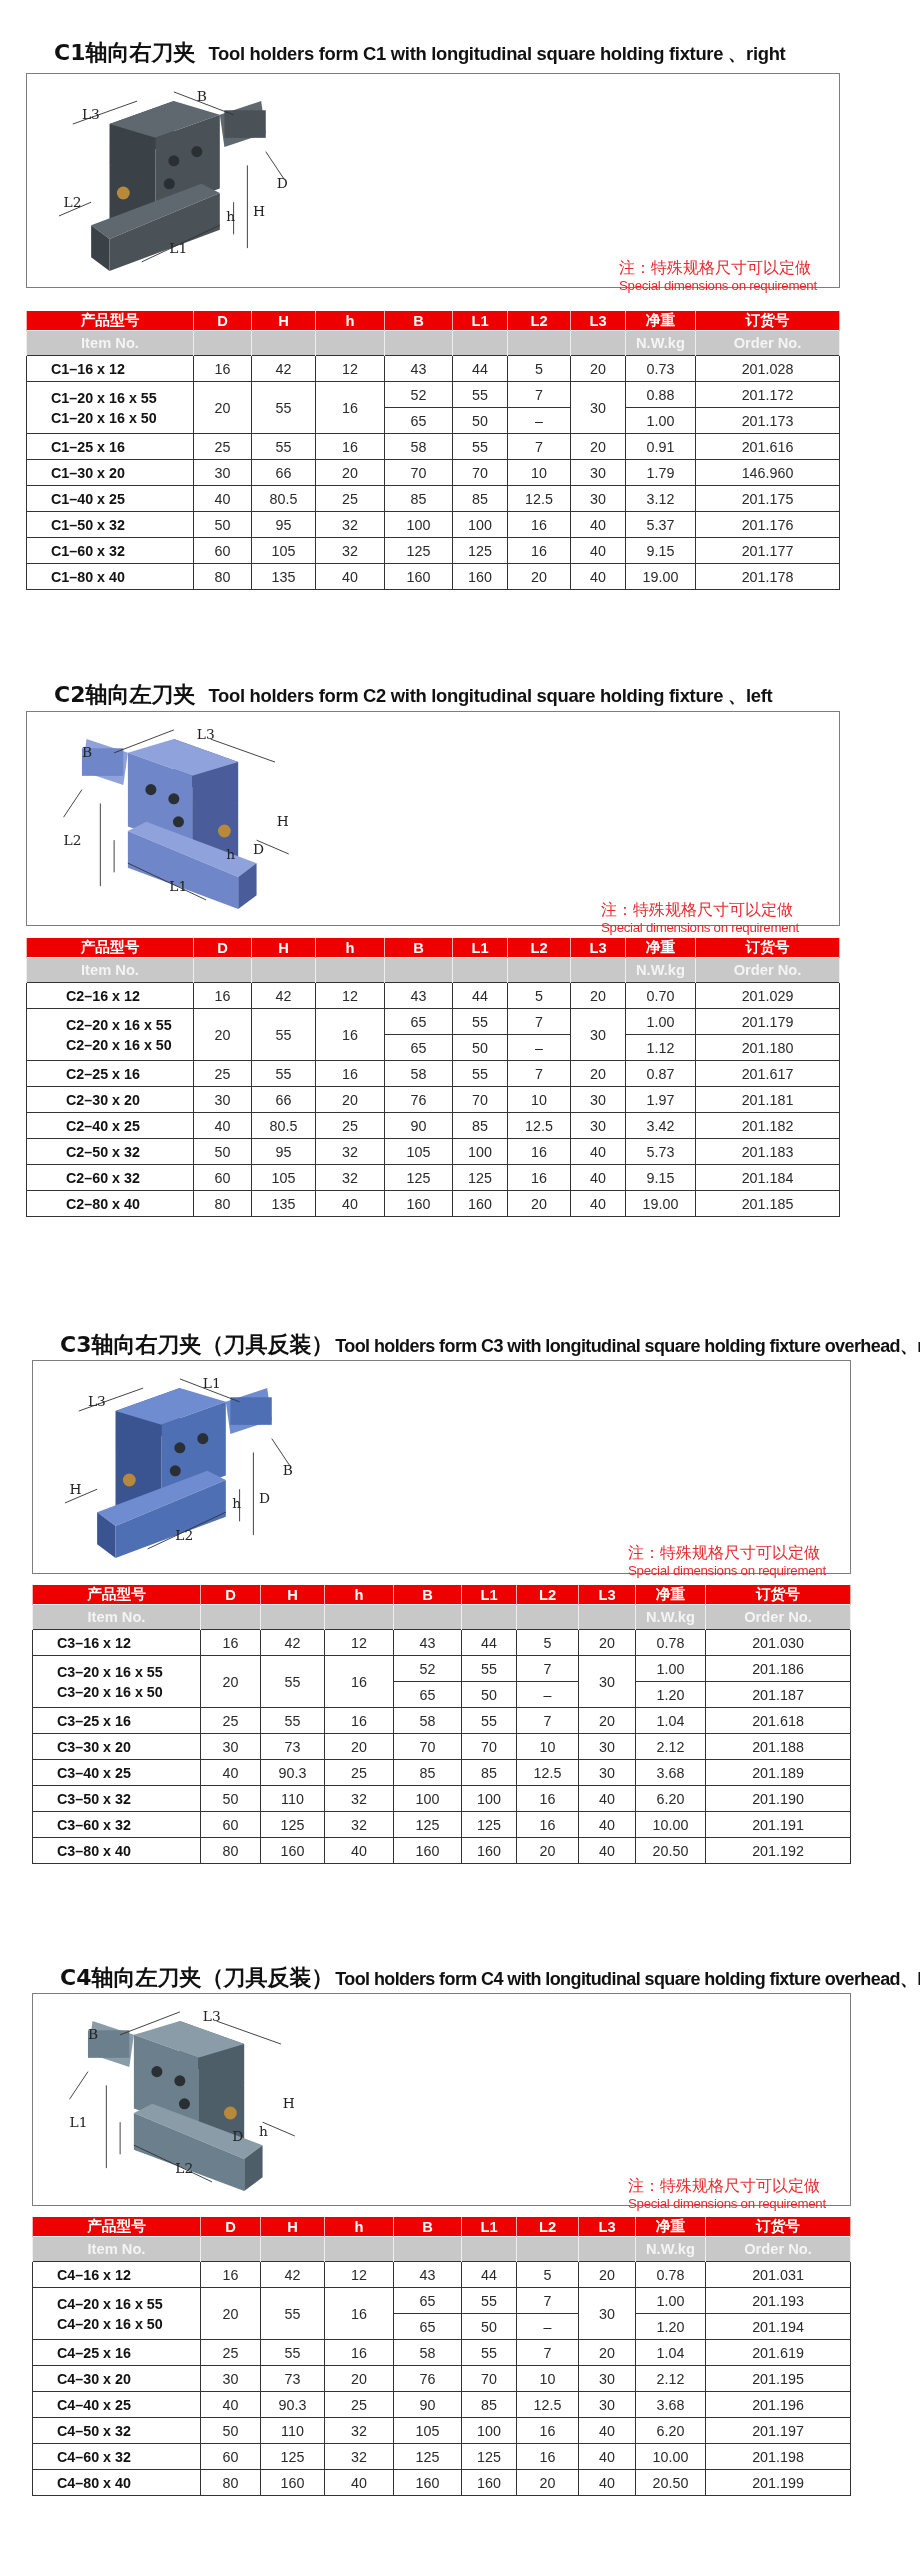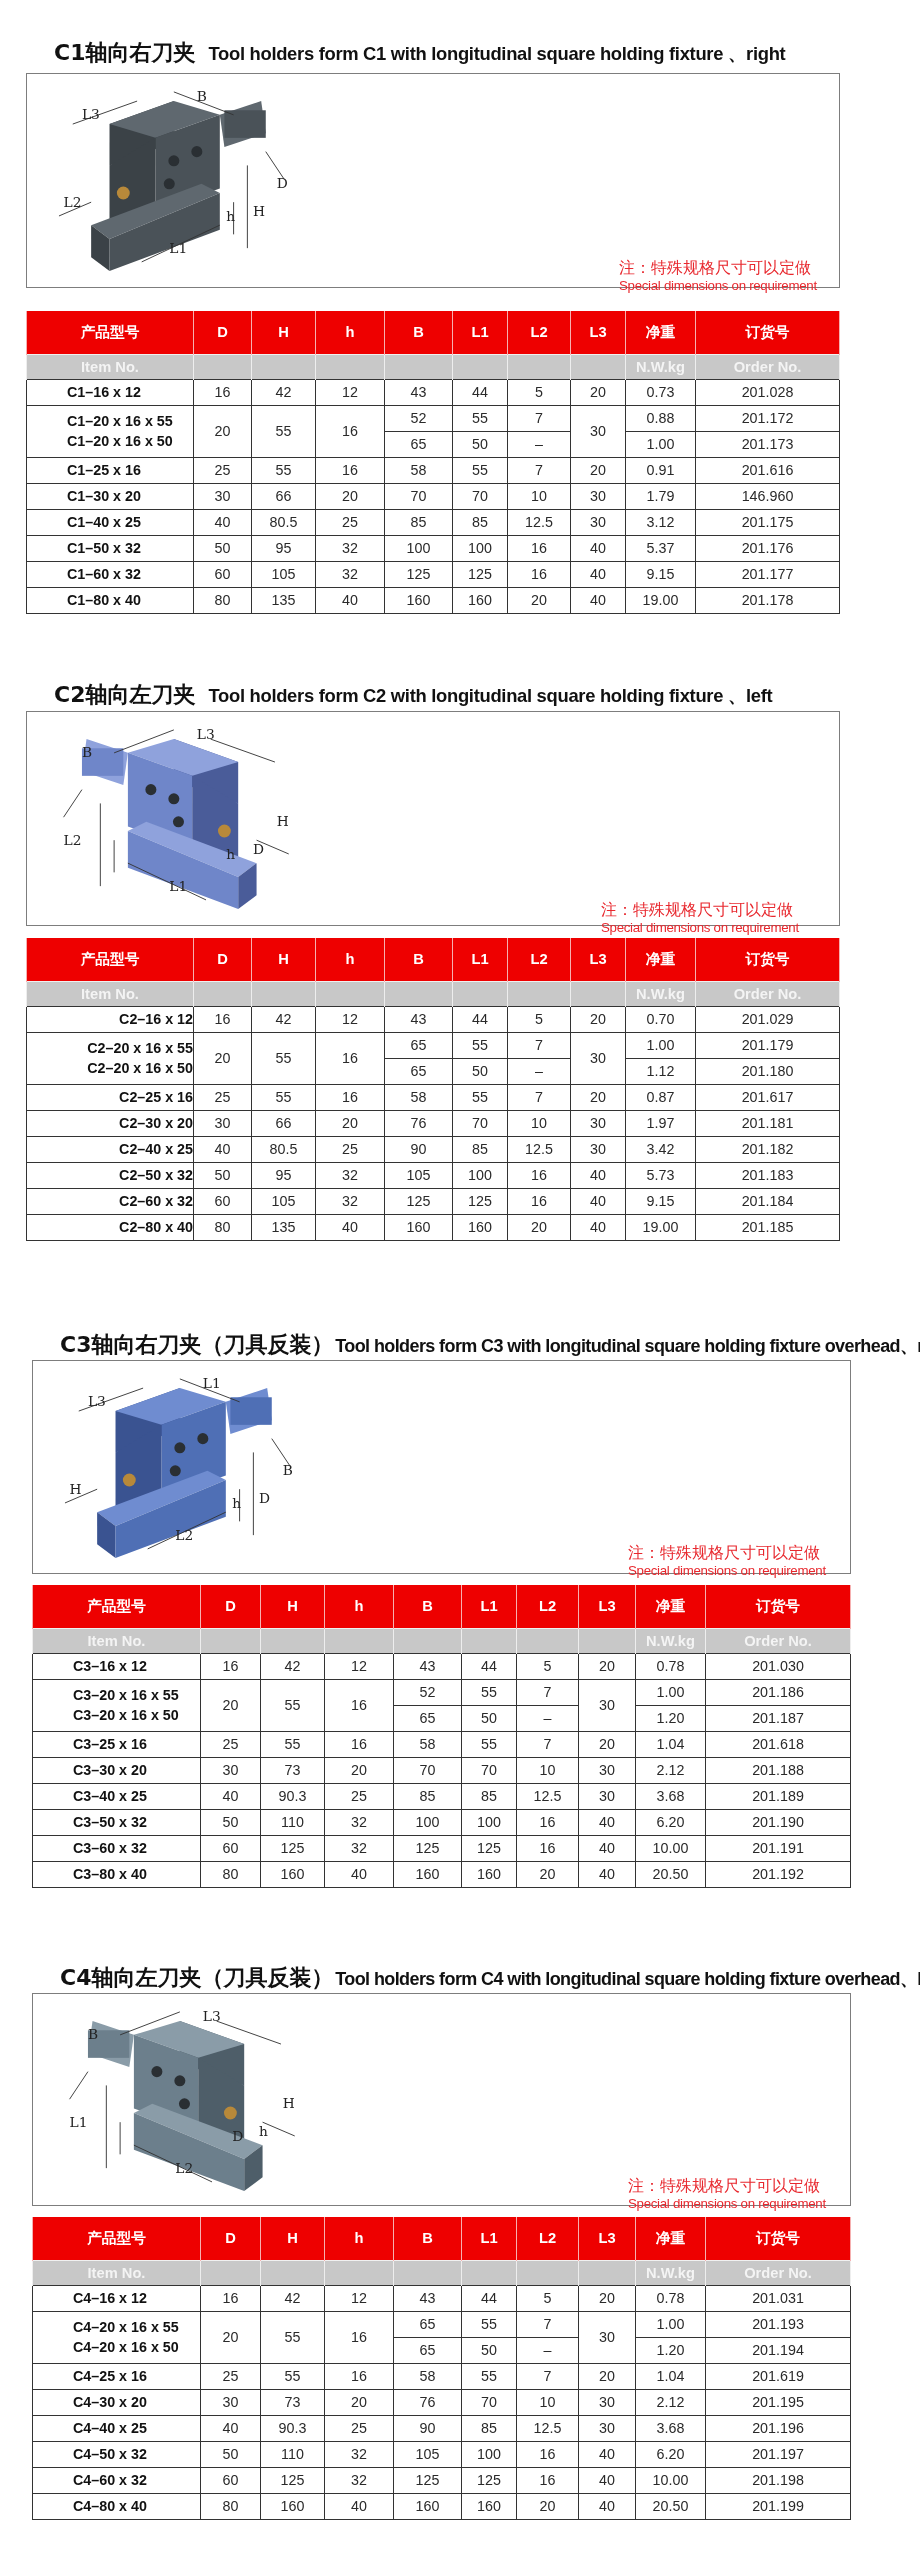--- a/index.html
+++ b/index.html
@@ -9,25 +9,25 @@
   .title { position: absolute; white-space: nowrap; font-weight: bold; color: #111; line-height: 26px; }
   .title .cn { font-size: 22px; font-family: "DejaVu Sans", sans-serif; letter-spacing: 0px; margin-left: 28px; }
   .title .en { font-size: 18.4px; margin-left: 13px; letter-spacing: -0.3px; }
   .title.tight .en { margin-left: 1.8px; font-size: 18px; letter-spacing: -0.6px; }
   .frame { position: absolute; border: 1.8px solid #7d7d7d; background: #fff; }
   .note { position: absolute; color: #e8282e; white-space: nowrap; }
   .note .n-cn { font-size: 16px; line-height: 18.4px; font-family: "DejaVu Sans", sans-serif; margin-top: 26px; }
   .note .n-en { font-size: 13.3px; line-height: 17.5px; letter-spacing: -0.3px; }
   table.spec { position: absolute; border-collapse: collapse; table-layout: fixed; font-size: 14px; }
   table.spec td, table.spec th { text-align: center; vertical-align: middle; padding: 0; overflow: hidden; white-space: nowrap; }
-  table.spec tr.h1 th { background: #ee0000; color: #fff; height: 43px; font-weight: bold; font-size: 14.7px; border-left: 0.9px solid #f6b0b0; border-right: 0.9px solid #f6b0b0; }
+  table.spec tr.h1 th { background: #ee0000; color: #fff; height: 19px; font-weight: bold; font-size: 14.7px; border-left: 0.9px solid #f6b0b0; border-right: 0.9px solid #f6b0b0; }
   table.spec tr.h2 th { background: #c8c8c8; color: #f4f4f4; height: 25px; font-weight: bold; font-size: 14.7px; border-left: 0.9px solid #eeeeee; border-right: 0.9px solid #eeeeee; border-top: 0.9px solid #f0f0f0; }
   table.spec td { border: 1.4px solid #333; height: 26px; color: #2a2a2a; font-size: 14.3px; }
-  table.spec td.item { font-weight: bold; color: #111; text-align: left; padding-left: 40px; font-size: 14.3px; line-height: 20px; }
-  table.spec.centered td.item { text-align: right; padding-left: 39px; }
+  table.spec td.item { font-weight: bold; color: #111; text-align: left; padding-left: 24px; font-size: 14.3px; line-height: 20px; }
+  table.spec.centered td.item { text-align: left; padding-left: 39px; }
   .svgbox { position: absolute; }
 </style>
 </head>
 <body>
 
 <div id="root">
   <div class="section">
     <div class="title" style="left: 26px; top: 40px;">
       <span class="cn">C1轴向右刀夹</span><span class="en">Tool holders form C1  with longitudinal square holding  fixture 、right</span>
     </div>

